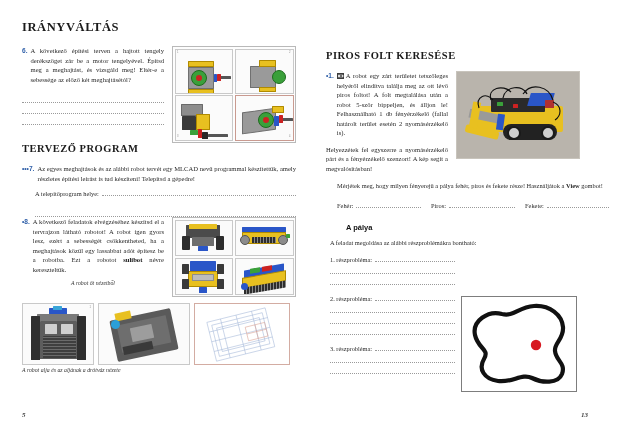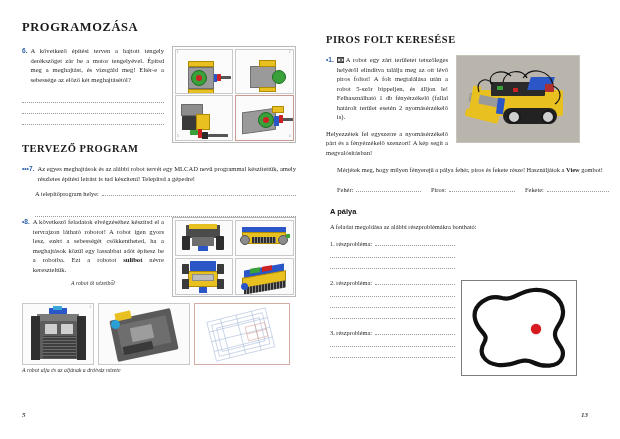--- a/index.html
+++ b/index.html
@@ -132,21 +132,21 @@
   }
 </style>
 </head>
 <body>
 
 <div id="spread">
   <div class="gutter"></div>
 
   <div class="page left">
 
-    <h1 class="section-title">PROGRAMOZÁSA</h1>
+    <h1 class="section-title">IRÁNYVÁLTÁS</h1>
 
     <div style="display:flex; gap:8px;">
       <div style="width:142px;">
         <div class="task">
           <span class="task-num">6.</span>
           <span class="task-body">A következő építési terven a hajtott tengely derékszöget zár be a motor tengelyével. Építsd meg a meghajtást, és vizsgáld meg! Eltér-e a sebessége az előző két meghajtásétól?</span>
         </div>
         <div style="margin-top:8px;">
           <div class="rule-line"></div>
           <div class="rule-line"></div>
@@ -303,21 +303,21 @@
         </svg>
       </div>
     </div>
     <div class="fig-caption left" style="margin-top:2px;">A robot alja és az aljának a drótváz nézete</div>
 
     <div class="page-num l">5</div>
   </div>
 
   <div class="page right">
 
-    <h2 class="sub-title" style="margin-top:14px;">PIROS FOLT KERESÉSE</h2>
+    <h2 class="sub-title" style="margin-top:30px;">PIROS FOLT KERESÉSE</h2>
 
     <div style="display:flex; gap:8px; margin-top:4px;">
       <div style="width:122px;">
         <div class="task">
           <span class="task-num">•1.</span>
           <span class="task-body">
             <span class="iconbox"></span><span>A robot egy zárt területet tetszőleges helyéről elindítva találja meg az ott lévő piros foltot! A folt megtalálása után a robot 5-ször bippeljen, és álljon le! Felhasználható 1 db fényérzékelő (fallal határolt terület esetén 2 nyomásérzékelő is).</span>
           </span>
         </div>
         <div class="task" style="margin-top:7px;">
@@ -361,21 +361,21 @@
       <div style="flex:1; display:flex; align-items:baseline; gap:3px;">
         <span style="font-size:6.4px;color:#2a2a2a;">Piros:</span>
         <span class="inline-fill" style="flex:1;height:7px;"></span>
       </div>
       <div style="flex:1; display:flex; align-items:baseline; gap:3px;">
         <span style="font-size:6.4px;color:#2a2a2a;">Fekete:</span>
         <span class="inline-fill" style="flex:1;height:7px;"></span>
       </div>
     </div>
 
-    <h3 class="minor-title" style="margin-top:14px; margin-left:4px;">A pálya</h3>
+    <h3 class="minor-title" style="margin-top:14px; margin-left:20px;">A pálya</h3>
     <div style="font-size:6.4px;color:#2a2a2a;margin-left:4px;">A feladat megoldása az alábbi részproblémákra bontható:</div>
 
     <div style="display:flex; gap:6px; margin-top:9px; margin-left:4px;">
       <div style="width:125px;">
 
         <div style="display:flex;align-items:baseline;gap:3px;">
           <span style="font-size:6.3px;color:#2a2a2a;white-space:nowrap;">1. részprobléma:</span>
           <span class="inline-fill" style="flex:1;height:7px;"></span>
         </div>
         <div class="rule-line"></div>

